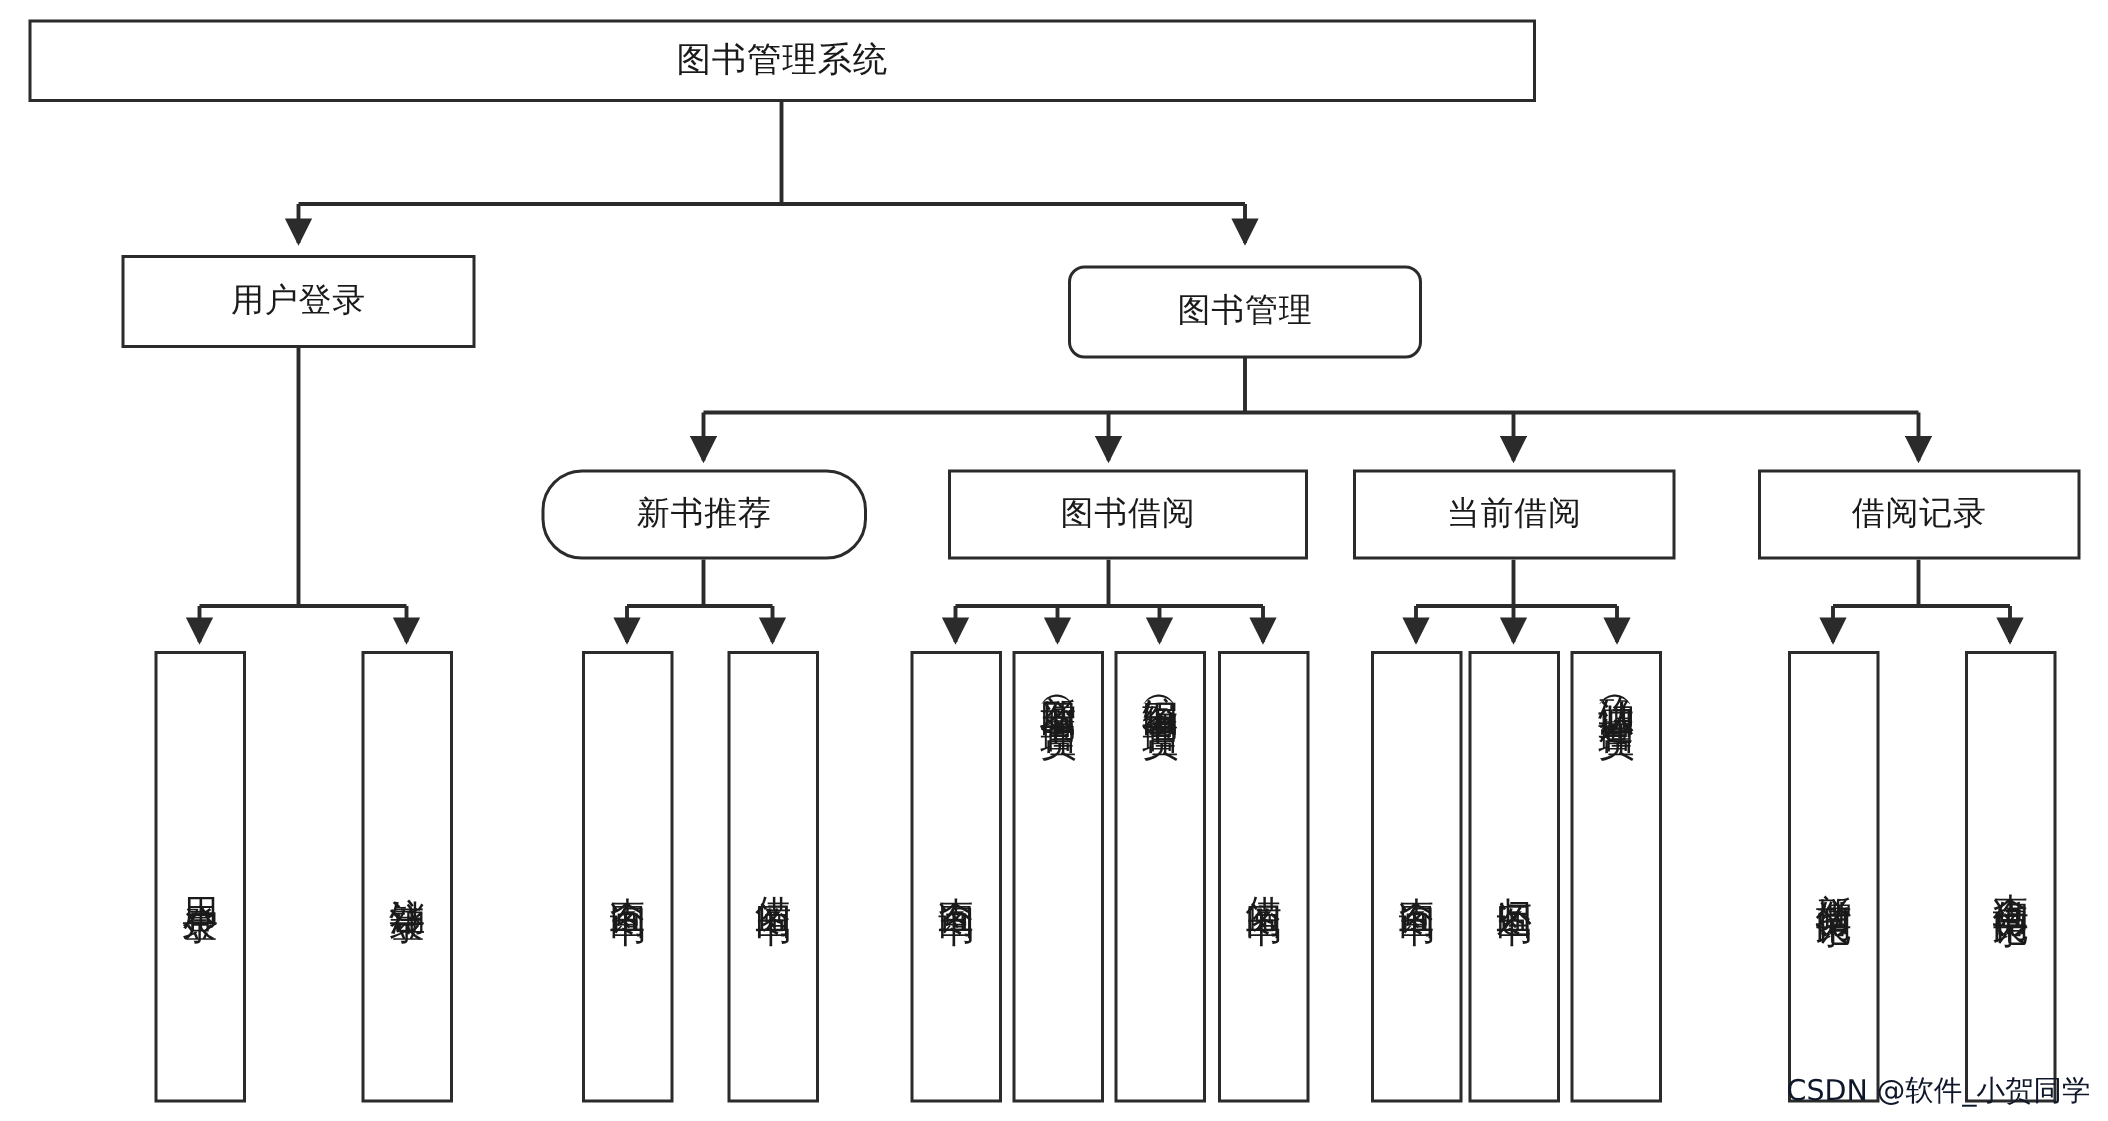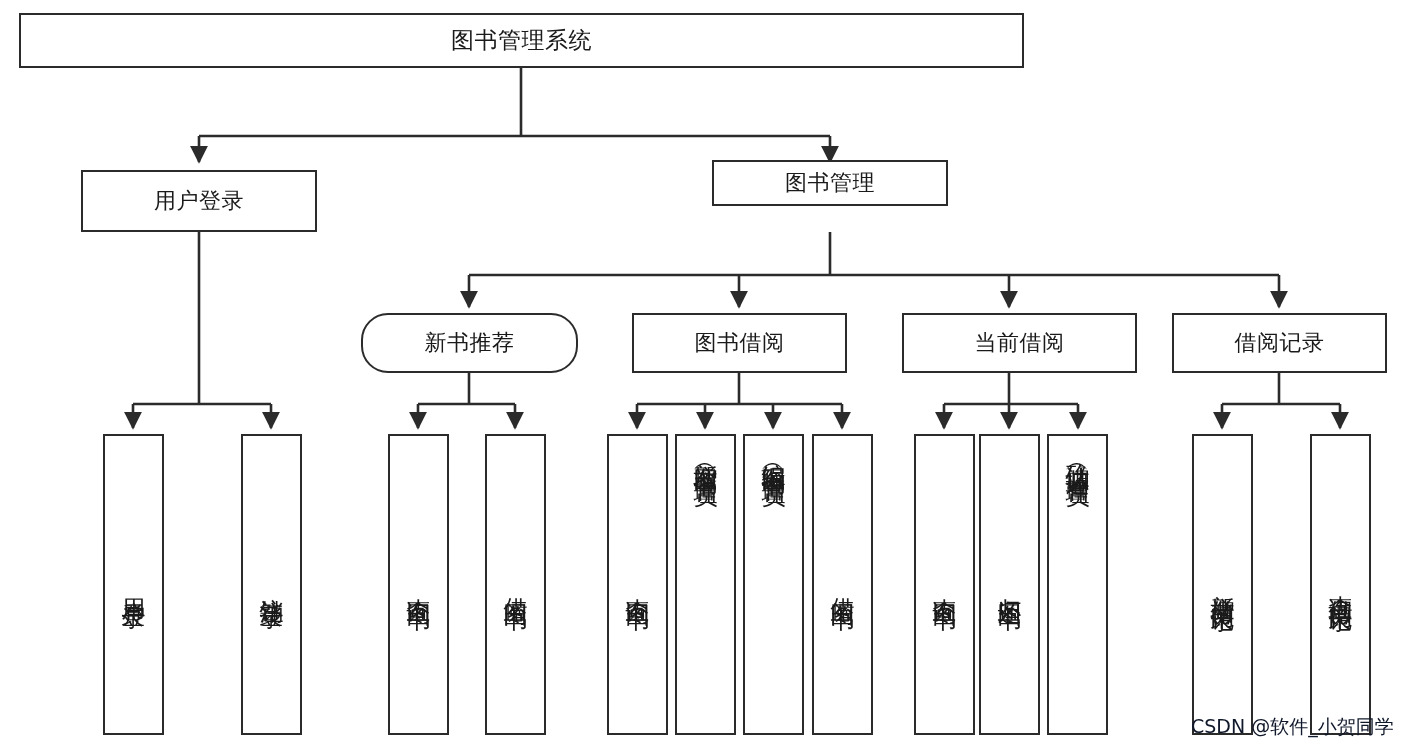--- a/index.html
+++ b/index.html
@@ -133,33 +133,33 @@
   </svg>
 
   <div class="node h root" style="left:19px; top:13px; width:1005px; height:55px;">
     <span class="lbl">图书管理系统</span>
   </div>
 
   <div class="node h" style="left:81px; top:170px; width:236px; height:62px;">
     <span class="lbl">用户登录</span>
   </div>
 
-  <div class="node h" style="left:712px; top:160px; width:236px; height:46px;">
+  <div class="node h" style="left:712px; top:177px; width:236px; height:62px;border-radius:11px;">
     <span class="lbl">图书管理</span>
   </div>
 
   <div class="node h" style="left:361px; top:313px; width:217px; height:60px;border-radius:27px;">
     <span class="lbl">新书推荐</span>
   </div>
 
-  <div class="node h" style="left:632px; top:313px; width:215px; height:60px;">
+  <div class="node h" style="left:632px; top:313px; width:240px; height:60px;">
     <span class="lbl">图书借阅</span>
   </div>
 
-  <div class="node h" style="left:902px; top:313px; width:235px; height:60px;">
+  <div class="node h" style="left:902px; top:313px; width:215px; height:60px;">
     <span class="lbl">当前借阅</span>
   </div>
 
   <div class="node h" style="left:1172px; top:313px; width:215px; height:60px;text-align:right;">
     <span class="lbl">借阅记录</span>
   </div>
 
   <div class="node v mid" style="left:103px; top:434px; width:61px; height:301px;">
     <span class="lbl">用户登录</span>
   </div>

